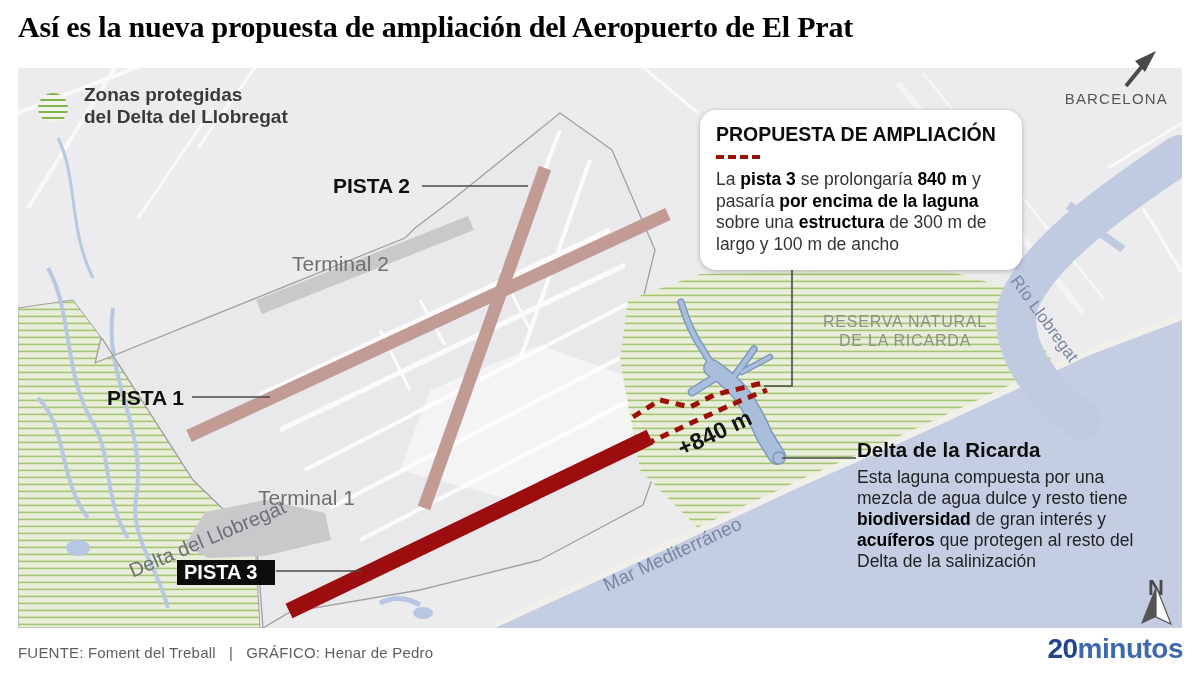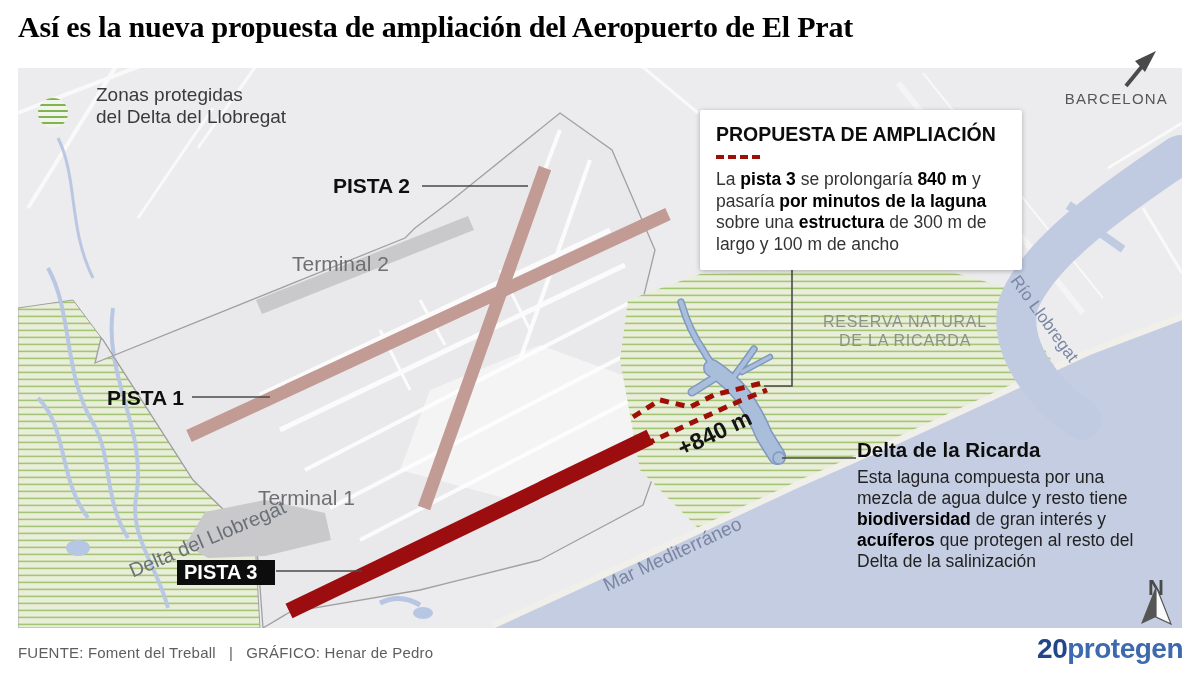--- a/index.html
+++ b/index.html
@@ -13,31 +13,31 @@
     font-family:"Liberation Serif", serif; font-weight:700;
     font-size:30px; color:#000; letter-spacing:-0.2px;
   }
   .map {
     position:absolute; left:18px; top:68px; width:1164px; height:560px;
     background:#ececee; overflow:hidden;
   }
   .map svg { display:block; }
 
   
-  .legend { position:absolute; left:38px; top:84px; display:flex; gap:28px; align-items:flex-end; }
+  .legend { position:absolute; left:38px; top:84px; display:flex; gap:16px; align-items:center;font-weight:bold; }
   .legend-icon {
     width:30px; height:30px; border-radius:50%; margin-top:4px;
     background:repeating-linear-gradient(180deg,#7fb450 0 2.4px, #f1f4ea 2.4px 6px);
   }
   .legend-text { font-size:19px; line-height:1.15; color:#3a3a3a; }
 
   
   .proposal {
     position:absolute; left:700px; top:110px; width:322px;
-    background:#ffffff; border-radius:2px; padding:13px 16px 14px 16px;
+    background:#ffffff; border-radius:16px; padding:13px 16px 14px 16px;
     box-shadow:0 1px 5px rgba(0,0,0,.28);
   }
   .proposal-title { font-size:19.5px; font-weight:800; color:#0d0d0d; white-space:nowrap; }
   .proposal-dash {
     width:46px; height:4px; margin:9px 0 10px 0;
     background:repeating-linear-gradient(90deg,#9c1006 0 8px, transparent 8px 12px);
   }
   .proposal-body { font-size:17.5px; line-height:1.24; color:#333; }
   .proposal-body strong, .laguna-body strong { font-weight:700; color:#000; }
 
@@ -214,30 +214,30 @@
   <div class="ne-arrow">
     <svg width="44" height="42" viewBox="0 0 44 42">
       <path d="M8 38 L26 16" stroke="#4a4a4a" stroke-width="4" fill="none"></path>
       <polygon points="17,13 38,3 27,24" fill="#4a4a4a"></polygon>
     </svg>
   </div>
 
   <div class="proposal">
     <div class="proposal-title">PROPUESTA DE AMPLIACIÓN</div>
     <div class="proposal-dash"></div>
-    <div class="proposal-body"><span>La </span><strong>pista 3</strong><span> se prolongaría </span><strong>840 m</strong><span> y pasaría </span><strong>por minutos de la laguna</strong><span> sobre una </span><strong>estructura</strong><span> de 300 m de largo y 100 m de ancho</span></div>
+    <div class="proposal-body"><span>La </span><strong>pista 3</strong><span> se prolongaría </span><strong>840 m</strong><span> y pasaría </span><strong>por encima de la laguna</strong><span> sobre una </span><strong>estructura</strong><span> de 300 m de largo y 100 m de ancho</span></div>
   </div>
 
   <div class="laguna">
     <div class="laguna-title">Delta de la Ricarda</div>
     <div class="laguna-body"><span>Esta laguna compuesta por una mezcla de agua dulce y resto tiene </span><strong>biodiversidad</strong><span> de gran interés y </span><strong>acuíferos</strong><span> que protegen al resto del Delta de la salinización</span></div>
   </div>
 
   <div class="footer-source">
     <span>FUENTE: Foment del Treball</span>
     <span>&nbsp;&nbsp;</span><span>|</span><span>&nbsp;&nbsp;</span>
     <span>GRÁFICO: Henar de Pedro</span>
   </div>
   <div class="logo">
-    <span class="p1">20</span><span class="p2">protegen</span>
+    <span class="p1">20</span><span class="p2">minutos</span>
   </div>
 
 </div>
 
 </body></html>

